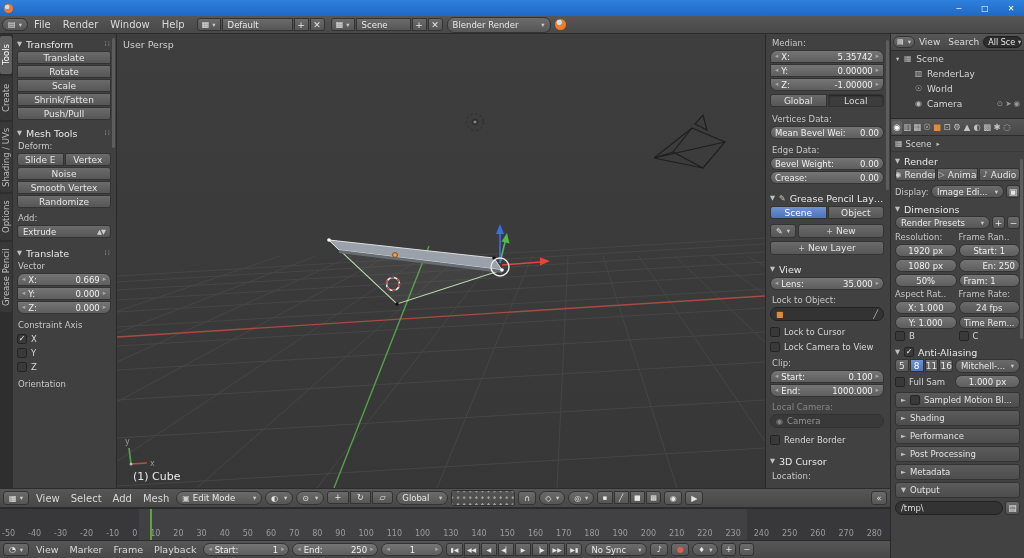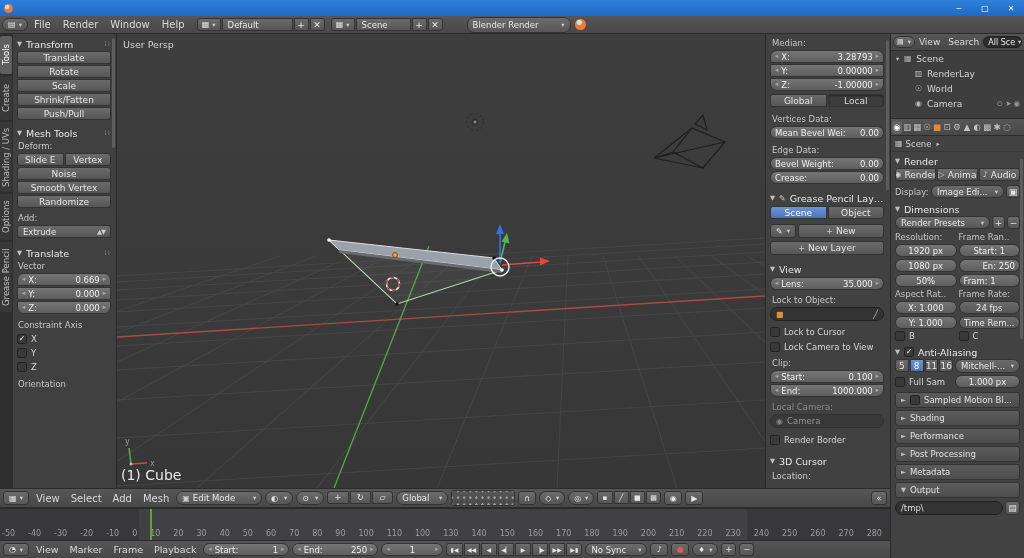--- a/index.html
+++ b/index.html
@@ -97,21 +97,21 @@
     <span class="dd ic" style="width:24px;flex:none">
         <span style="font-size:8px">▦</span>
         <span class="dda">▾</span>
       </span>
     <span class="dd" style="border-radius:0">
         <span>Scene</span>
       </span>
     <span class="btn ic" style="width:15px;flex:none">+</span>
     <span class="btn ic" style="width:15px;flex:none">✕</span>
   </span>
-  <span class="dd" style="margin-left:24px;width:104px;height:16px">
+  <span class="dd" style="margin-left:4px;width:104px;height:16px">
     <span>Blender Render</span>
       <span class="dda">▾</span>
   </span>
   <span class="ic" style="width:20px">
     <span style="width:11px;height:11px;border-radius:50%;background:radial-gradient(circle at 38% 30%,#bfe0f5 0 2.4px,#f5792a 3px)"></span>
   </span>
 </div>
 
 <div class="abs" style="left:0;top:34px;width:13px;height:454px;background:#2e2e2e;padding-top:2px;box-sizing:border-box">
   <div class="vtab active" style="height:38px;width:12px">Tools</div>
@@ -269,31 +269,31 @@
     </g>
     <g>
       <line x1="14" y1="430" x2="30" y2="429" stroke="#c24b41" stroke-width="1.6"></line>
       <line x1="14" y1="430" x2="12" y2="414" stroke="#57a24c" stroke-width="1.6"></line>
       <circle cx="14" cy="430" r="1.5" fill="#bbbbbb"></circle>
       <text x="33" y="432" font-size="8" fill="#999999">x</text>
       <text x="8" y="410" font-size="8" fill="#999999">y</text>
     </g>
   </svg>
   <div class="abs" style="left:6px;top:5px;font-size:9.5px;color:#d2d2d2">User Persp</div>
-  <div class="abs" style="left:4px;bottom:5px;font-size:14px;color:#e9e9e9">(1) Cube</div>
+  <div class="abs" style="left:16px;bottom:5px;font-size:11px;color:#e9e9e9">(1) Cube</div>
 </div>
 
 <div class="abs" style="left:765px;top:34px;width:125px;height:454px;background:#414141;border-left:1px solid #292929;box-sizing:border-box;padding:4px 6px 0 4px">
   <div class="lbl" style="margin-left:2px">Median:</div>
   <div class="vjoin pill" style="margin-top:2px">
     <div class="num">
       <span class="arr">◂</span>
         <span style="margin-left:3px">X:</span>
         <span class="sp"></span>
-        <span>3.28793</span>
+        <span>5.35742</span>
         <span class="arr" style="margin-left:3px">▸</span>
     </div>
     <div class="num">
       <span class="arr">◂</span>
         <span style="margin-left:3px">Y:</span>
         <span class="sp"></span>
         <span>0.00000</span>
         <span class="arr" style="margin-left:3px">▸</span>
     </div>
     <div class="num">

